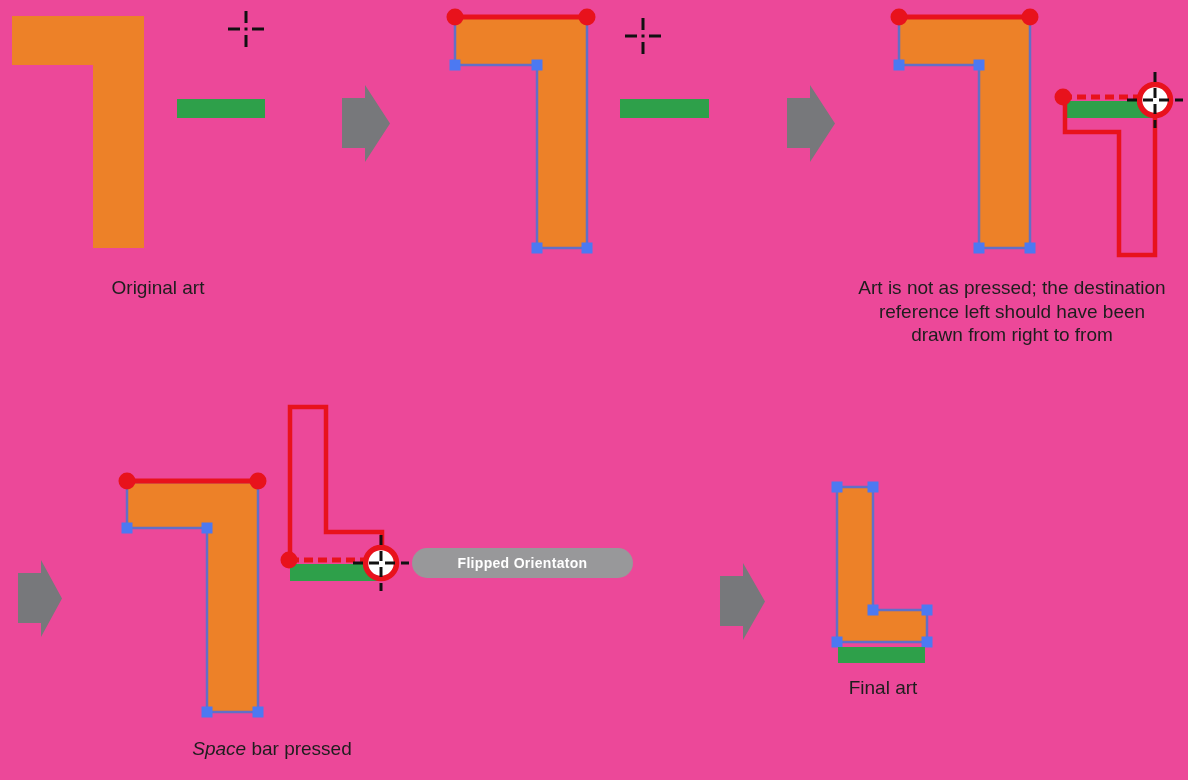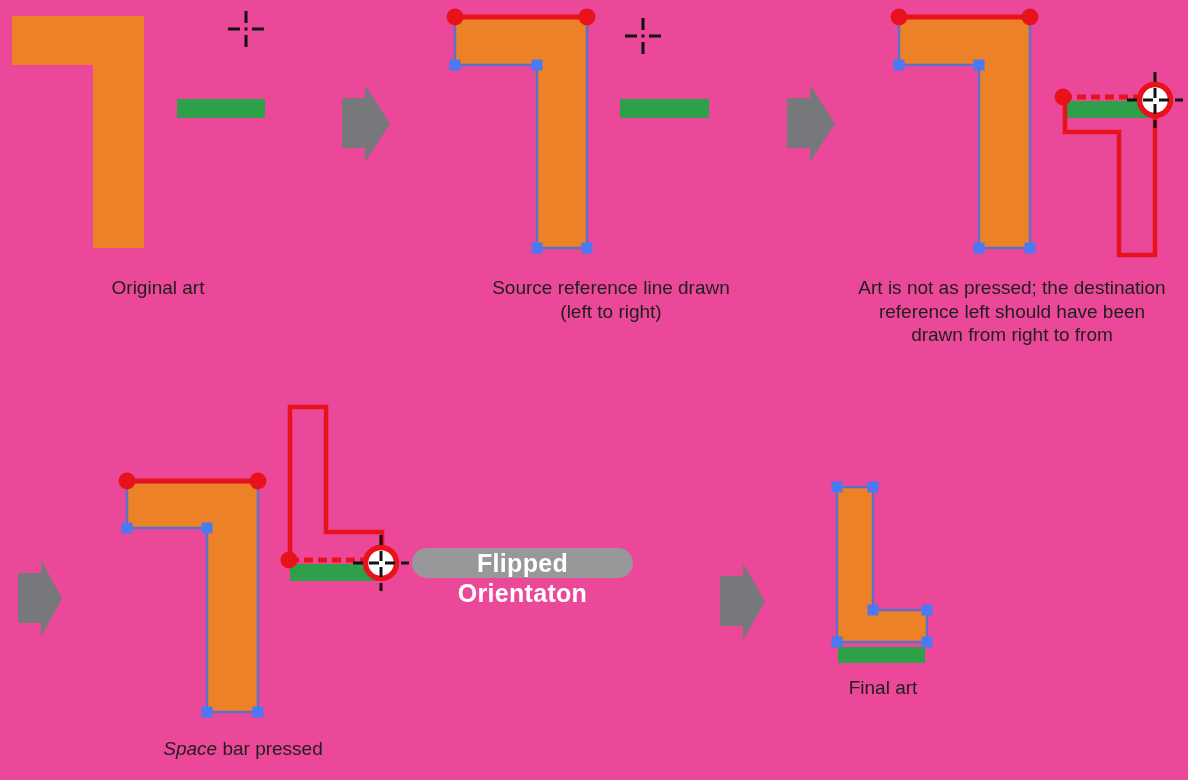--- a/index.html
+++ b/index.html
@@ -22,21 +22,21 @@
   .refline-dashed{stroke:var(--red);stroke-width:5;fill:none;stroke-dasharray:9 5;}
   .preview{stroke:var(--red);stroke-width:4.5;fill:none;stroke-linejoin:miter;}
   .cross-seg{stroke:var(--cursor-black);stroke-width:3;}
   .ring{fill:#ffffff;stroke:var(--red);stroke-width:5.5;}
   .ring-cross{stroke:var(--cursor-black);stroke-width:3;stroke-dasharray:10 6;}
   .caption{position:absolute;text-align:center;color:var(--text);
            font-size:19px;line-height:23.5px;}
   .caption .it{font-style:italic;}
   .badge{position:absolute;width:221px;height:30px;border-radius:15px;
          background:var(--badge-gray);color:var(--badge-text);
-         font-size:25px;line-height:30px;text-align:center;
+         font-size:14px;line-height:30px;text-align:center;
          font-weight:600;letter-spacing:.3px;}
 </style>
 </head>
 <body>
 
 <div class="canvas">
   <svg width="1188" height="780" viewBox="0 0 1188 780">
 
     <polygon class="f-orange" points="12,16 144,16 144,248 93,248 93,65 12,65"></polygon>
     <g>
@@ -112,32 +112,28 @@
     <rect class="f-blue" x="921.5" y="604.5" width="11" height="11"></rect>
     <rect class="f-blue" x="921.5" y="636.5" width="11" height="11"></rect>
     <rect class="f-blue" x="831.5" y="636.5" width="11" height="11"></rect>
     <rect class="f-green" x="838" y="647" width="87" height="16"></rect>
   </svg>
 
   <div class="caption" style="left:58px;top:276px;width:200px">
     <div>Original art</div>
   </div>
 
-  <div class="caption" style="left:461px;top:276px;width:300px">
-    <div>Source reference line drawn</div>
-    <div>(left to right)</div>
-  </div>
 
   <div class="caption" style="left:836px;top:276px;width:352px">
     <div>Art is not as pressed; the destination</div>
     <div>reference left should have been</div>
     <div>drawn from right to from</div>
   </div>
 
-  <div class="caption" style="left:143px;top:737px;width:200px">
+  <div class="caption" style="left:172px;top:737px;width:200px">
     <span class="it">Space</span><span> bar pressed</span>
   </div>
 
   <div class="caption" style="left:783px;top:676px;width:200px">
     <div>Final art</div>
   </div>
 
   <div class="badge" style="left:412px;top:548px">Flipped Orientaton</div>
 </div>
 

